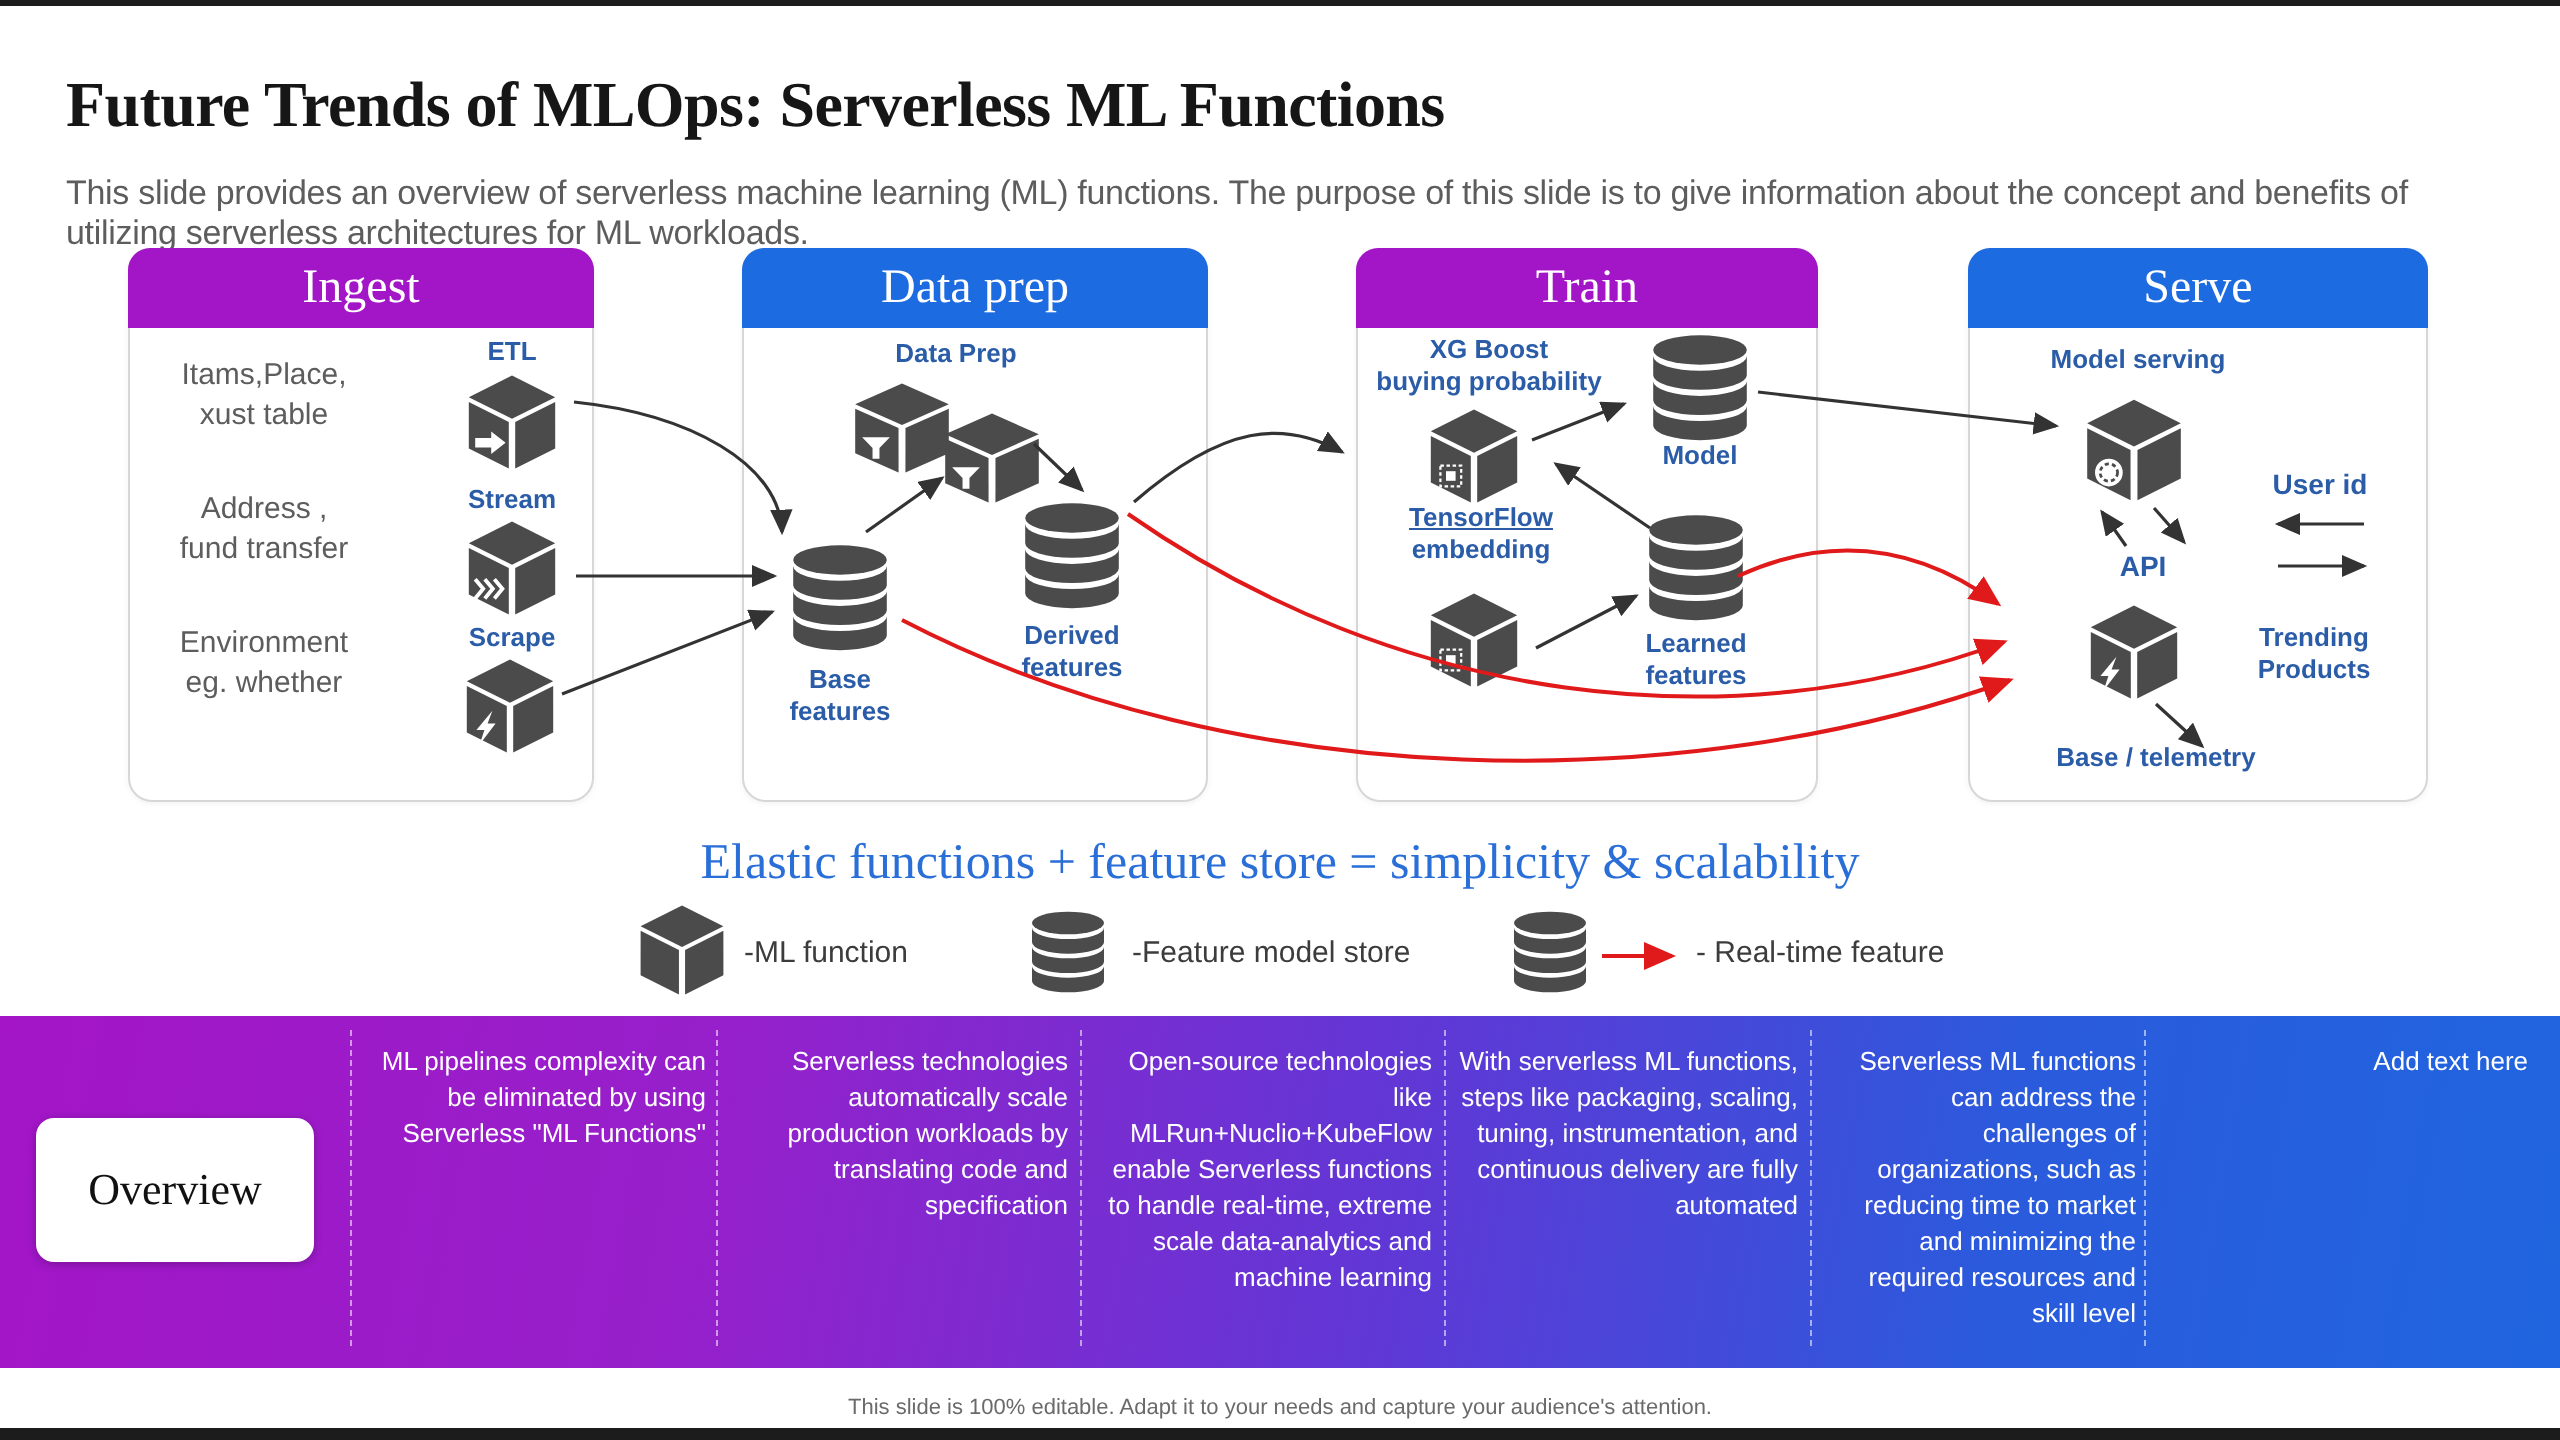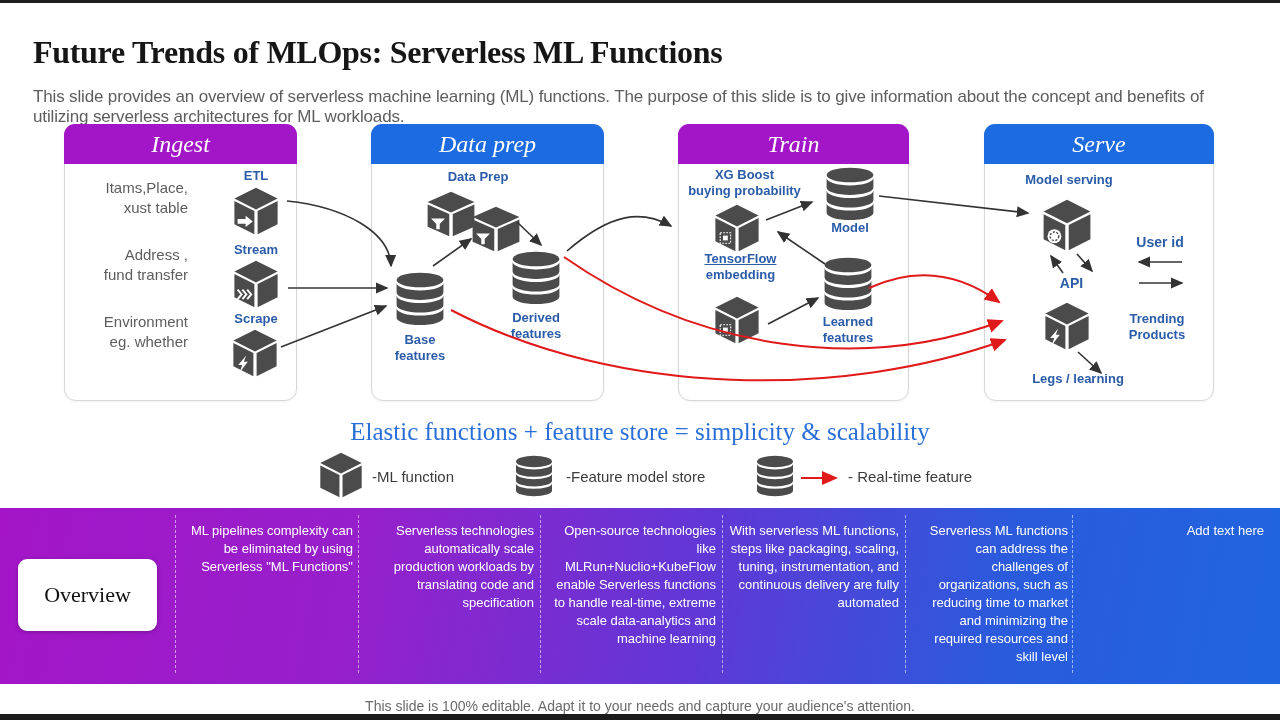--- a/index.html
+++ b/index.html
@@ -4,40 +4,40 @@
 <style>
   html,body{margin:0;padding:0;background:#e9e9e9;}
   .slide{position:relative;width:1280px;height:720px;background:#ffffff;overflow:hidden;
          font-family:"Liberation Sans",sans-serif;}
   .abs{position:absolute;}
   .edge{left:0;width:1280px;background:#1c1c1c;}
   .title{left:33px;top:34px;width:1100px;font-family:"Liberation Serif",serif;
          font-weight:700;font-size:32px;color:#161616;letter-spacing:-.3px;}
   .subtitle{left:33px;top:87px;width:1180px;font-size:17px;color:#5d5d5d;letter-spacing:-.15px;}
   .panel{top:124px;height:275px;background:#fff;border:1px solid #d7d7d7;border-radius:12px;
-         box-shadow:0 1px 3px rgba(0,0,0,.05);font-style:italic;}
+         box-shadow:0 1px 3px rgba(0,0,0,.05);}
   .panel-header{position:absolute;top:-1px;left:-1px;right:-1px;height:40px;
          border-radius:11px 11px 0 0;color:#fff;font-family:"Liberation Serif",serif;
          font-size:24px;text-align:center;line-height:40px;}
   .hdr-purple{background:#A316C7;}
   .hdr-blue{background:#1D6BE0;}
   .blabel{color:#2B5CA8;font-weight:bold;font-size:13px;text-align:center;line-height:1.25;}
-  .gtext{color:#5d5d5d;font-size:15px;text-align:right;line-height:1.3;}
+  .gtext{color:#5d5d5d;font-size:15px;text-align:center;line-height:1.3;}
   .icon{fill:#4b4b4b;}
   .tagline{left:140px;top:418px;width:1000px;text-align:center;
            font-family:"Liberation Serif",serif;font-size:25px;color:#2A6FD8;}
   .legend-label{font-size:15px;color:#3c3c3c;}
   .band{left:0;top:508px;width:1280px;height:176px;
         background:linear-gradient(100deg,#A315C7 0%,#9620CB 28%,#5F38D6 55%,#2A5BDC 78%,#2065DF 100%);}
   .band-divider{top:515px;height:158px;width:0;border-left:1px dashed rgba(255,255,255,.55);}
   .overview-box{left:18px;top:559px;width:139px;height:72px;background:#fff;border-radius:9px;
         font-family:"Liberation Serif",serif;font-size:22px;color:#111;
         display:flex;align-items:center;justify-content:center;box-shadow:0 1px 4px rgba(0,0,0,.25);}
   .col{top:522px;color:#fff;font-size:13px;line-height:1.38;text-align:right;}
-  .footer{left:0;top:698px;width:1280px;text-align:center;font-size:14px;color:#6a6a6a;}
+  .footer{left:0;top:698px;width:1280px;text-align:center;font-size:11px;color:#6a6a6a;}
   .barrow{stroke:#333;stroke-width:1.6;fill:none;marker-end:url(#ab);}
   .rarrow{stroke:#E01A1A;stroke-width:2;fill:none;marker-end:url(#ar);}
 </style>
 </head>
 <body>
 
 <div class="slide">
 
   <svg width="0" height="0" style="position:absolute" aria-hidden="true">
     <defs>
@@ -165,21 +165,21 @@
   </svg>
 
   <div class="abs blabel" style="left:1125px;top:234px;width:70px;font-size:14px">User id</div>
   <div class="abs blabel" style="left:1049px;top:275px;width:45px;font-size:14px">API</div>
 
   <svg class="abs icon" style="left:1043px;top:302px" width="48" height="48" viewBox="0 0 60 60">
     <use href="#cube"></use>
       <polygon points="19,33 9,45 14,45 11,54 21,41 16,41" fill="#fff"></polygon>
   </svg>
   <div class="abs blabel" style="left:1122px;top:311px;width:70px">Trending Products</div>
-  <div class="abs blabel" style="left:1013px;top:371px;width:130px">Legs / learning</div>
+  <div class="abs blabel" style="left:1013px;top:371px;width:130px">Base / telemetry</div>
 
   <div class="abs tagline">Elastic functions + feature store = simplicity &amp; scalability</div>
 
   <svg class="abs icon" style="left:318px;top:452px" width="46" height="46" viewBox="0 0 60 60">
       <use href="#cube"></use>
     </svg>
   <div class="abs legend-label" style="left:372px;top:468px">-ML function</div>
 
   <svg class="abs icon" style="left:514px;top:454px" width="40" height="45" viewBox="0 0 60 64">
       <use href="#cyl"></use>

